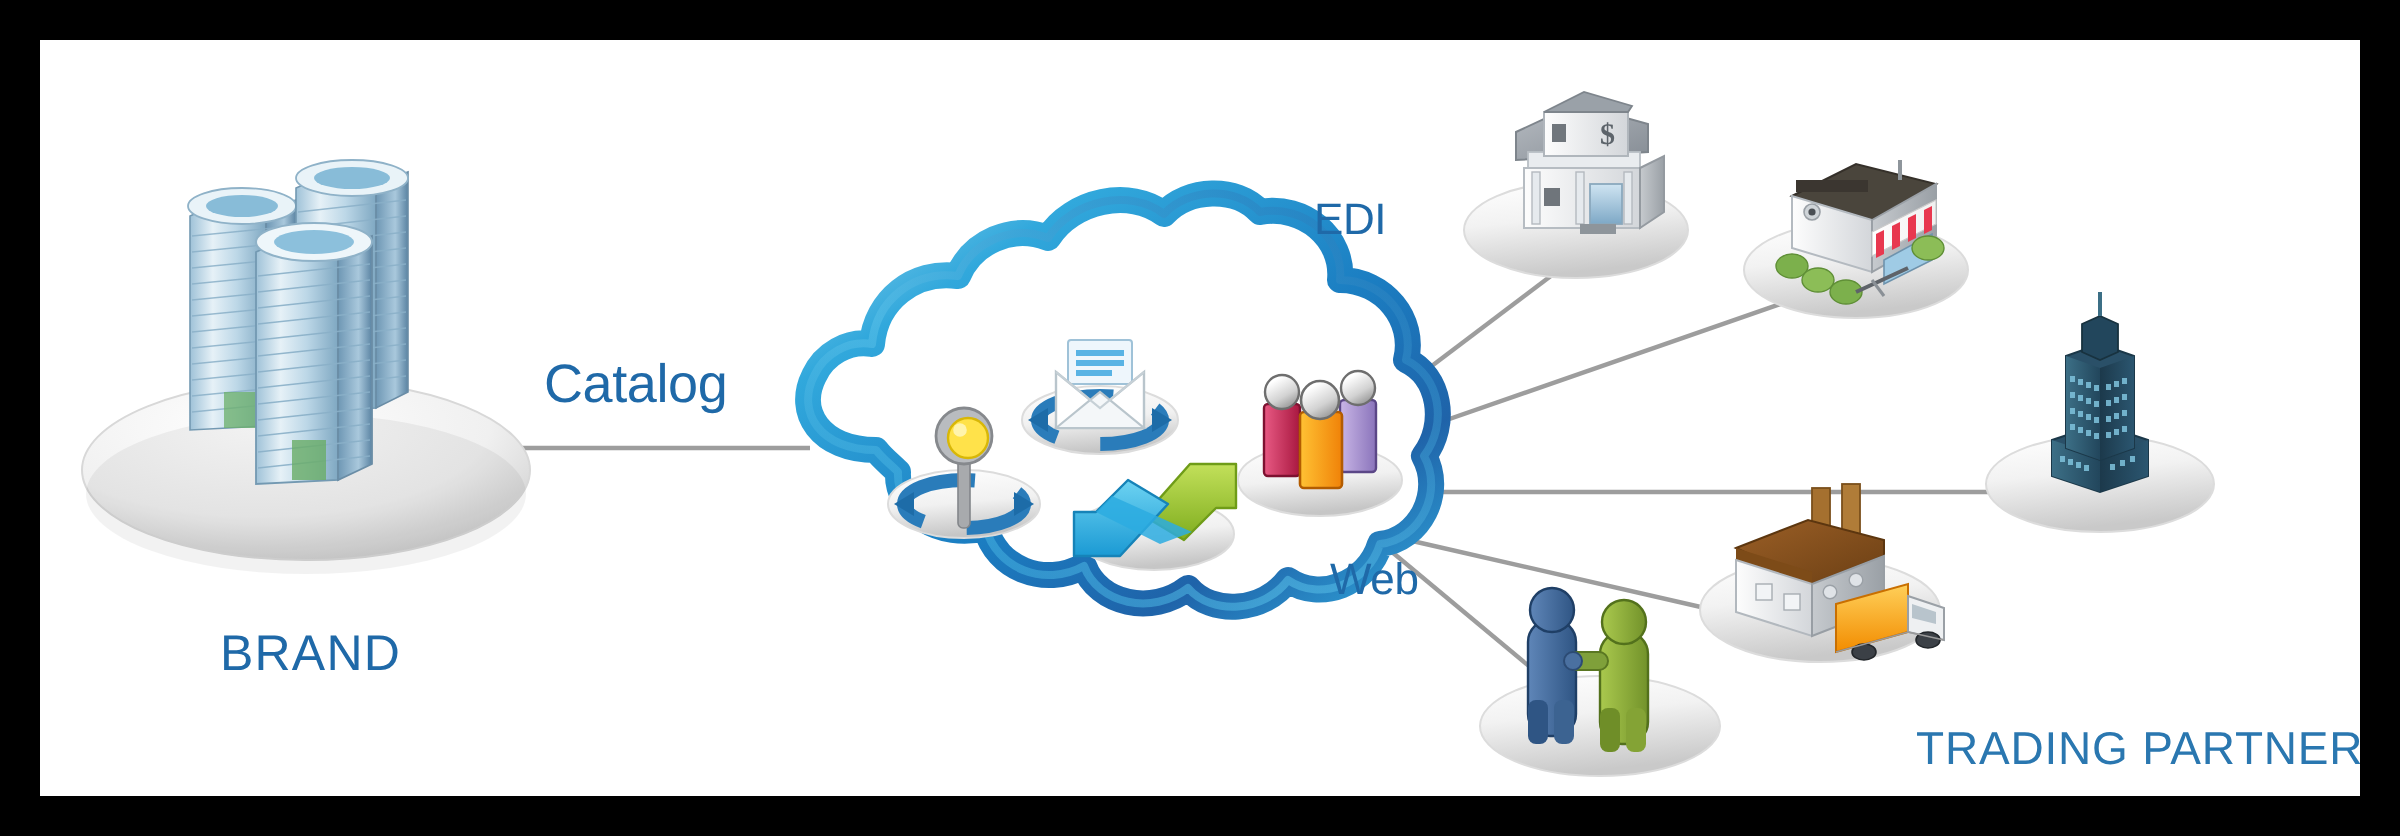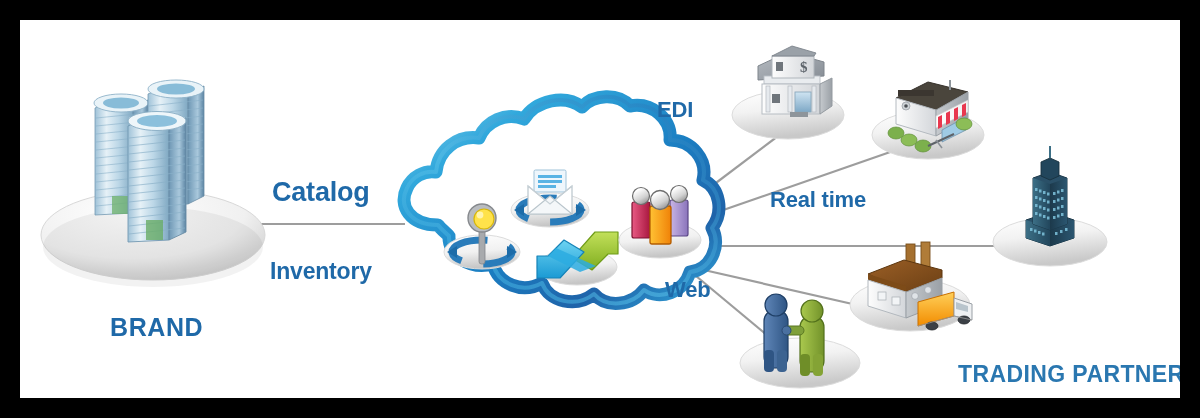--- a/index.html
+++ b/index.html
@@ -34,21 +34,21 @@
   #svgroot {
     position: absolute;
     left: 0; top: 0;
     width: 1160px;
     height: 378px;
     display: block;
   }
   .lbl {
     position: absolute;
     color: #1f69a8;
-    font-weight: bold;
+    font-weight: normal;
     font-family: "Liberation Sans", sans-serif;
     white-space: nowrap;
     letter-spacing: -0.2px;
   }
   #label-catalog   { left: 252px; top: 157px; font-size: 27px; }
   #label-inventory { left: 250px; top: 238px; font-size: 23px; }
   #label-brand     { left: 90px;  top: 281px; font-size: 25px; letter-spacing: 0.6px; margin-top: 12px; }
   #label-edi       { left: 637px; top: 77px;  font-size: 22px; }
   #label-realtime  { left: 750px; top: 167px; font-size: 22px; }
   #label-web       { left: 645px; top: 257px; font-size: 22px; }
@@ -498,21 +498,19 @@
           <rect x="793" y="334" width="10" height="22" rx="4" fill="#84a335"></rect>
 
           <rect x="764" y="306" width="20" height="9" rx="4.5" fill="#7fa03a" stroke="#5a7722" stroke-width="1"></rect>
           <rect x="762" y="306" width="9" height="9" rx="4.5" fill="#4a70a0" stroke="#2c4b74" stroke-width="1"></rect>
         </g>
       </g>
 
     </svg>
 
     <div class="lbl" id="label-catalog">Catalog</div>
-    <div class="lbl" id="label-inventory">Inventory</div>
     <div class="lbl" id="label-brand">BRAND</div>
     <div class="lbl" id="label-edi">EDI</div>
-    <div class="lbl" id="label-realtime">Real time</div>
     <div class="lbl" id="label-web">Web</div>
     <div class="lbl" id="label-partners">TRADING PARTNERS</div>
 
   </div>
 </div>
 
 </body></html>

